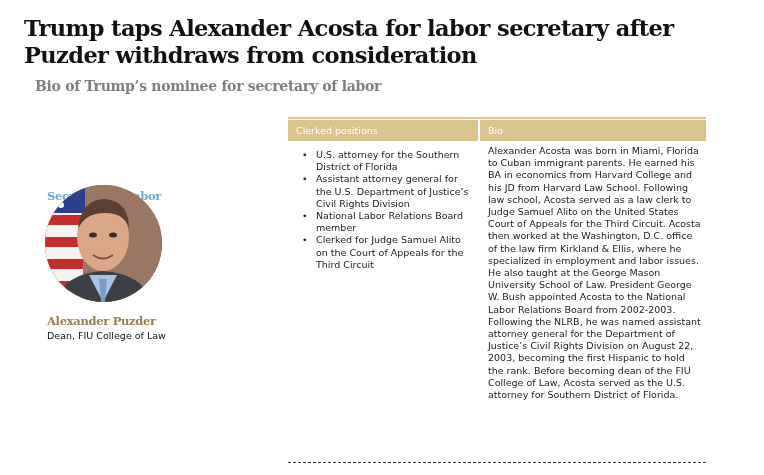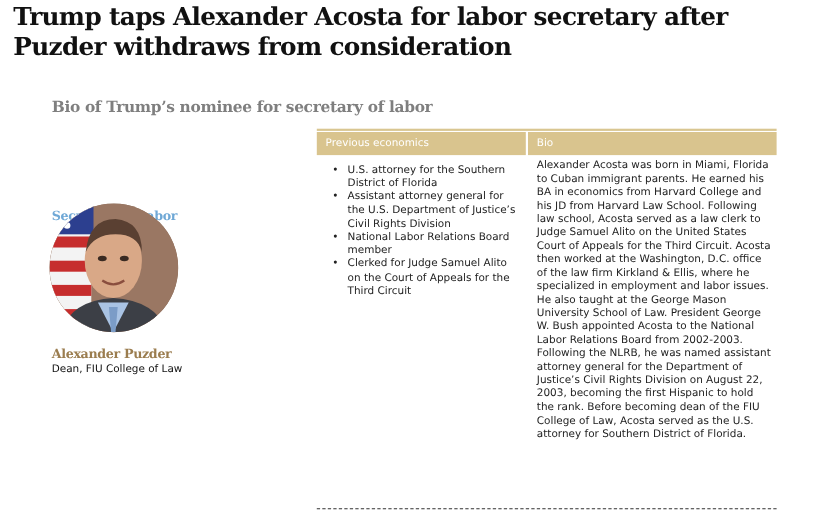--- a/index.html
+++ b/index.html
@@ -1,18 +1,18 @@
 <!DOCTYPE html>
 <html><head>
   <meta charset="utf-8">
   <style>
     html, body { margin:0; padding:0; background:#ffffff; }
     body { width:764px; height:475px; position:relative; overflow:hidden; font-family:"DejaVu Sans", sans-serif; }
-    .headline { position:absolute; left:12px; top:3px; width:740px; margin:0; font-family:"DejaVu Serif", serif; font-weight:bold; font-size:22.5px; line-height:27px; color:#111111; letter-spacing:-0.6px; }
-    .subhead { position:absolute; left:35px; top:78px; margin:12px; font-family:"DejaVu Serif", serif; font-weight:bold; font-size:14px; color:#7f7f7f; letter-spacing:-0.3px; }
+    .headline { position:absolute; left:12px; top:3px; width:740px; margin:12px; font-family:"DejaVu Serif", serif; font-weight:bold; font-size:22.5px; line-height:27px; color:#111111; letter-spacing:-0.6px; }
+    .subhead { position:absolute; left:35px; top:78px; margin:0; font-family:"DejaVu Serif", serif; font-weight:bold; font-size:14px; color:#7f7f7f; letter-spacing:-0.3px; }
     .role { position:absolute; left:47px; top:153px; font-family:"DejaVu Serif", serif; font-weight:bold; font-size:11.5px; color:#6fa8d6; letter-spacing:-0.3px;margin-top:36px; }
     .photo { position:absolute; left:45px; top:185px; width:117px; height:117px; border-radius:50%; overflow:hidden; background:#8a6a55; }
     .name { position:absolute; left:47px; top:314px; font-family:"DejaVu Serif", serif; font-weight:bold; font-size:11.5px; color:#9b7d4f; letter-spacing:-0.3px; }
     .title { position:absolute; left:47px; top:330px; font-family:"DejaVu Sans", sans-serif; font-size:9.5px; color:#111; }
     .table { position:absolute; left:288px; top:117px; width:418px; }
     .thead { display:flex; height:21px; border-top:2px solid #d9c691; padding-top:1px; }
     .th { background:#d9c48e; color:#ffffff; font-size:9.5px; line-height:21px; padding-left:8px; box-sizing:border-box; }
     .th.c1 { width:190px; margin-right:2px; }
     .th.c2 { flex:1; }
     .tbody { display:flex; font-size:9.5px; line-height:12.2px; color:#222; padding-top:4px; }
@@ -52,21 +52,21 @@
     <ellipse cx="68" cy="50" rx="4" ry="2.5" fill="#3a2a22"></ellipse>
     <path d="M48 70 Q58 77 68 70" stroke="#8a4e3e" stroke-width="2" fill="none"></path>
   </svg>
 </div>
 
 <div class="name">Alexander Puzder</div>
 <div class="title">Dean, FIU College of Law</div>
 
 <div class="table">
   <div class="thead">
-    <div class="th c1">Previous economics</div>
+    <div class="th c1">Clerked positions</div>
     <div class="th c2">Bio</div>
   </div>
   <div class="tbody">
     <div class="col1">
       <ul>
         <li>U.S. attorney for the Southern District of Florida</li>
         <li>Assistant attorney general for the U.S. Department of Justice’s Civil Rights Division</li>
         <li>National Labor Relations Board member</li>
         <li>Clerked for Judge Samuel Alito on the Court of Appeals for the Third Circuit</li>
       </ul>

